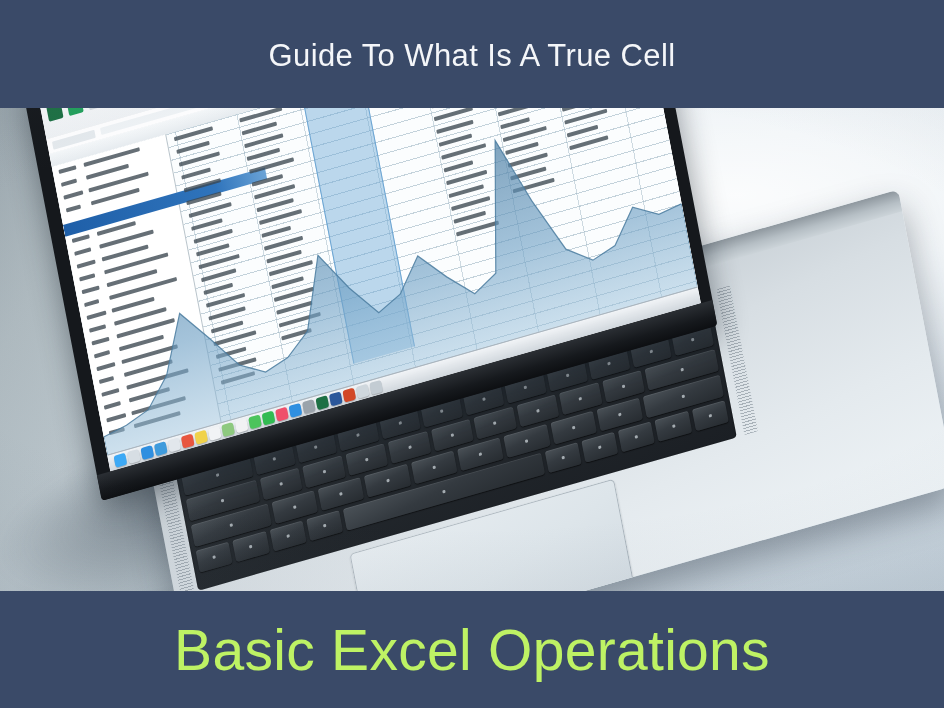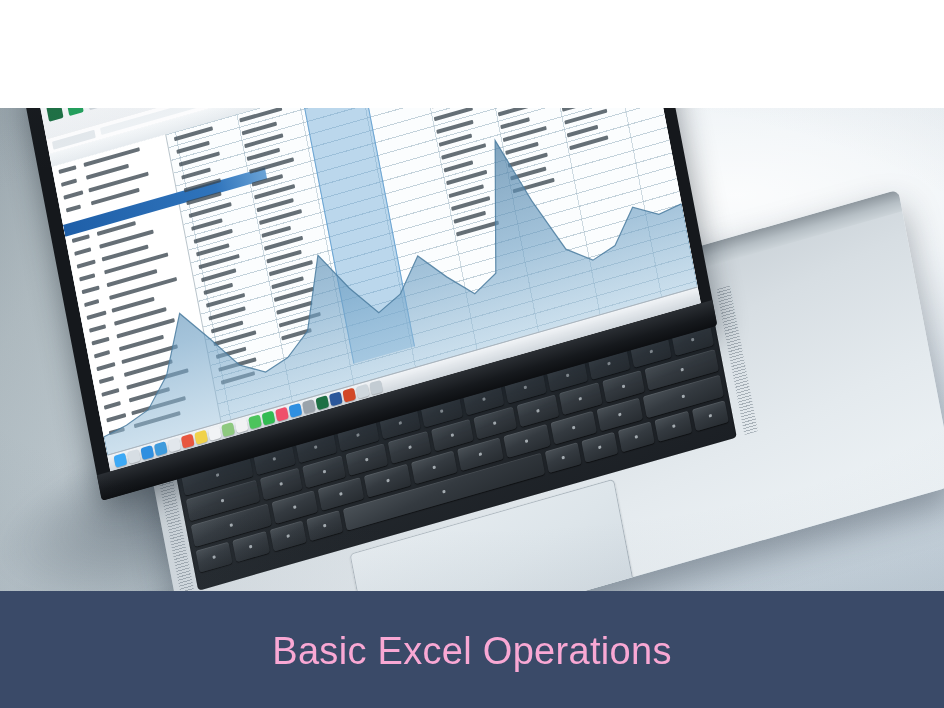--- a/index.html
+++ b/index.html
@@ -51,22 +51,22 @@
     left: 0; top: 591px;
     width: 944px;
     height: 117px;
     background: #3a4a68;
     display: flex;
     align-items: center;
     justify-content: center;
     z-index: 40;
   }
   .bottom-banner-title {
-    color: #f9a8d4;
-    font-size: 38px;
+    color: #bef264;
+    font-size: 57px;
     font-weight: 400;
     letter-spacing: 0.3px;
     font-family: "Liberation Sans", sans-serif;
     white-space: nowrap;
     line-height: 1;
     padding-top: 2px;
   }
 
   
   .photo {
@@ -719,18 +719,21 @@
           </div>
         </div>
         <div class="lid-chin"></div>
       </div>
 
     </div>
 
     <div class="photo-vignette"></div>
   </div>
 
+  <div class="top-banner">
+    <div class="top-banner-title">Guide To What Is A True Cell</div>
+  </div>
 
   <div class="bottom-banner">
     <div class="bottom-banner-title">Basic Excel Operations</div>
   </div>
 
 </div>
 
 </body></html>

